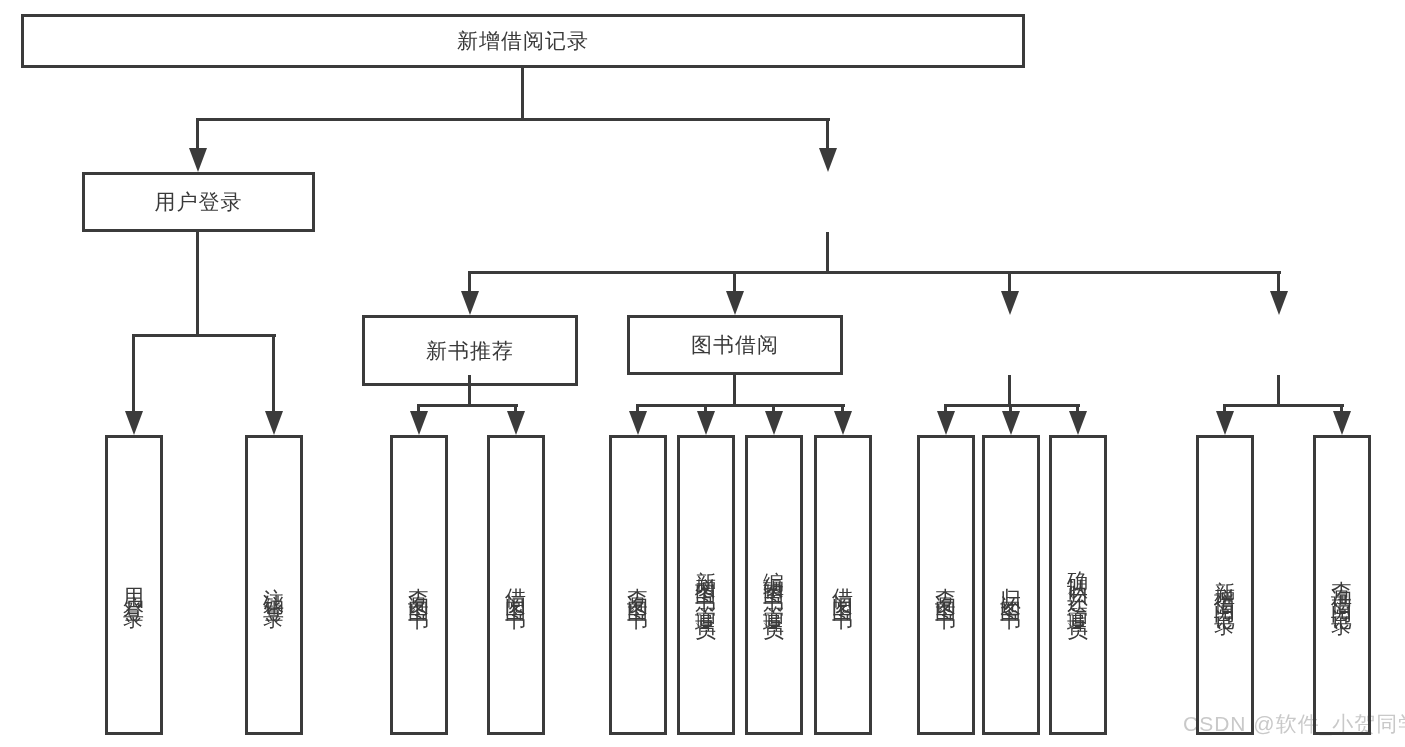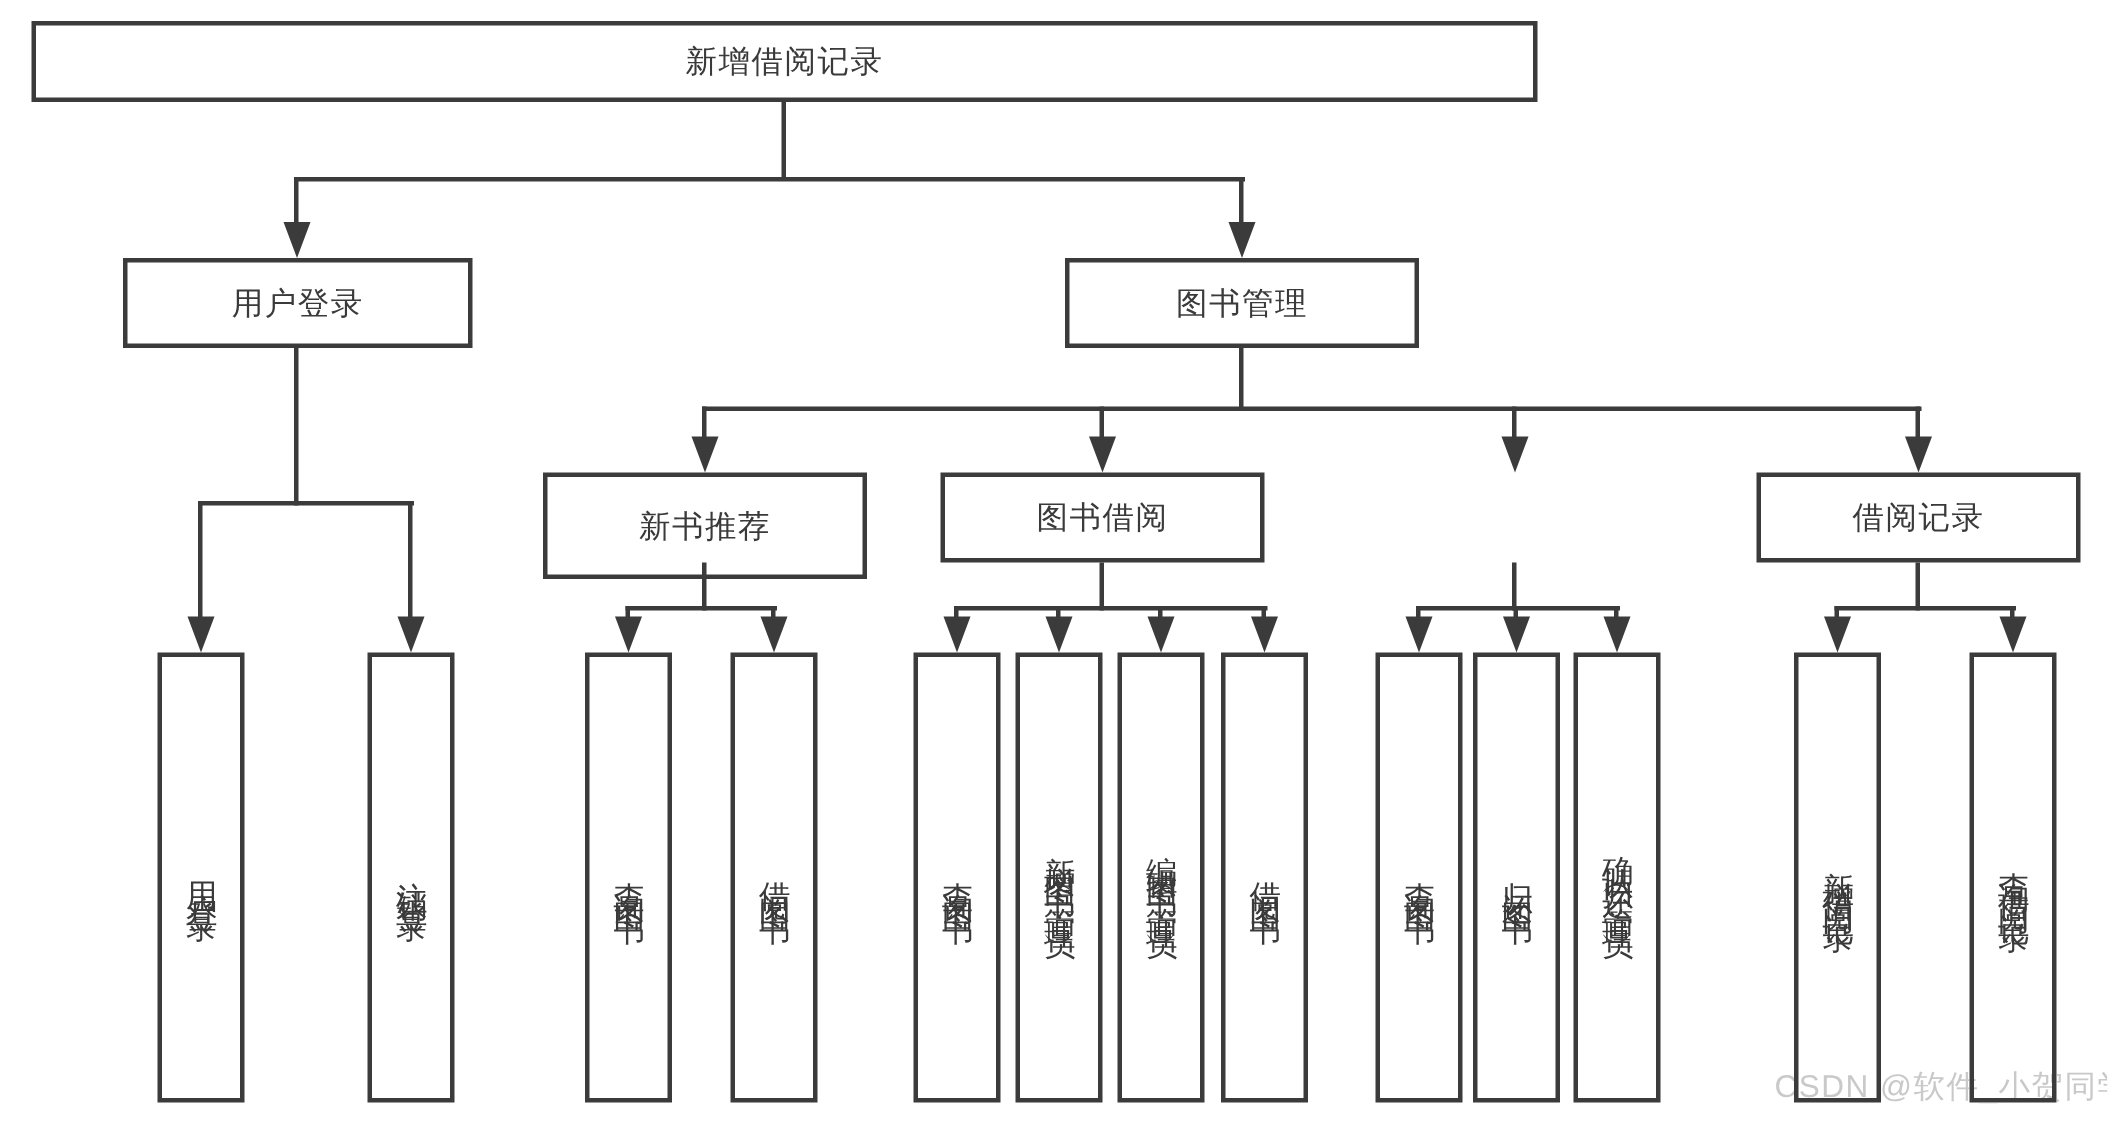--- a/index.html
+++ b/index.html
@@ -62,32 +62,26 @@
 
 <div class="canvas">
 
   <div class="box" style="left:21px;top:14px;width:1004px;height:54px">
     <span class="lbl">新增借阅记录</span>
   </div>
 
   <div class="box" style="left:82px;top:172px;width:233px;height:60px">
     <span class="lbl">用户登录</span>
   </div>
-  <div class="box" style="left:710px;top:172px;width:236px;height:60px">
-    <span class="lbl">图书管理</span>
-  </div>
 
   <div class="box" style="left:362px;top:315px;width:216px;height:71px">
     <span class="lbl">新书推荐</span>
   </div>
   <div class="box" style="left:627px;top:315px;width:216px;height:60px">
     <span class="lbl">图书借阅</span>
-  </div>
-  <div class="box" style="left:1171px;top:315px;width:216px;height:60px">
-    <span class="lbl">借阅记录</span>
   </div>
 
   <div class="box leaf" style="left:105px;top:435px">
     <span class="vlbl">用户登录</span>
   </div>
   <div class="box leaf" style="left:245px;top:435px">
     <span class="vlbl">注销登录</span>
   </div>
 
   <div class="box leaf" style="left:390px;top:435px">

